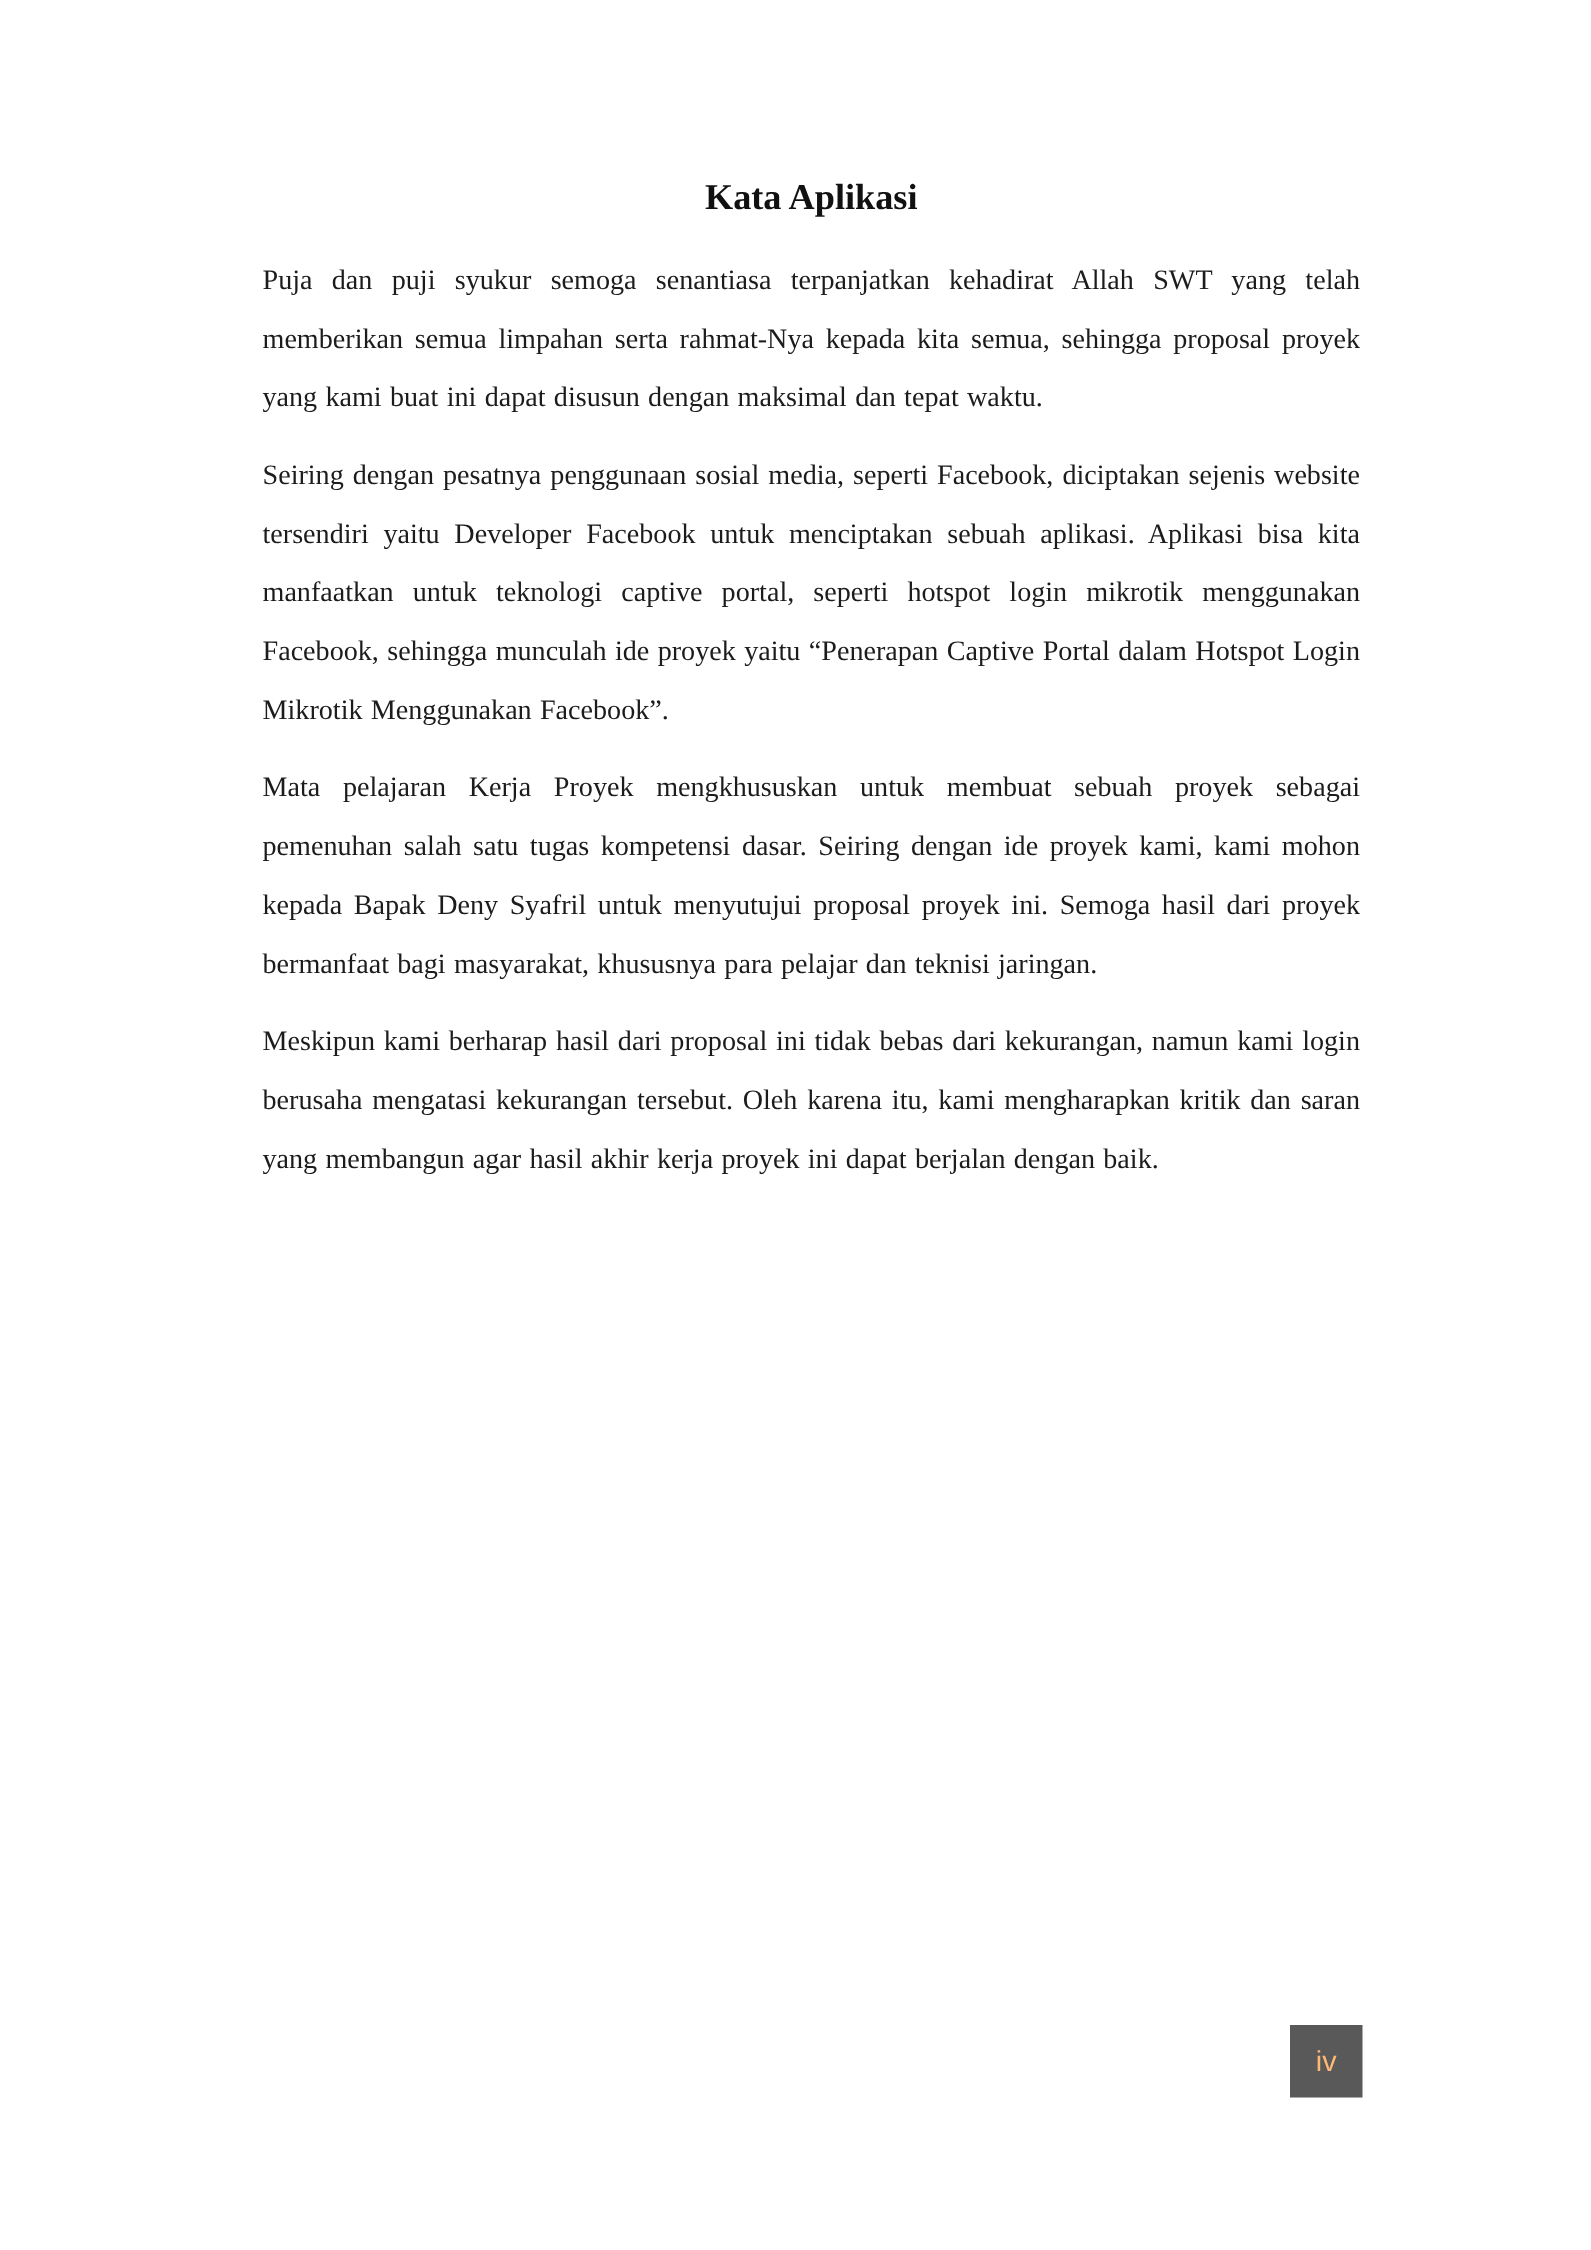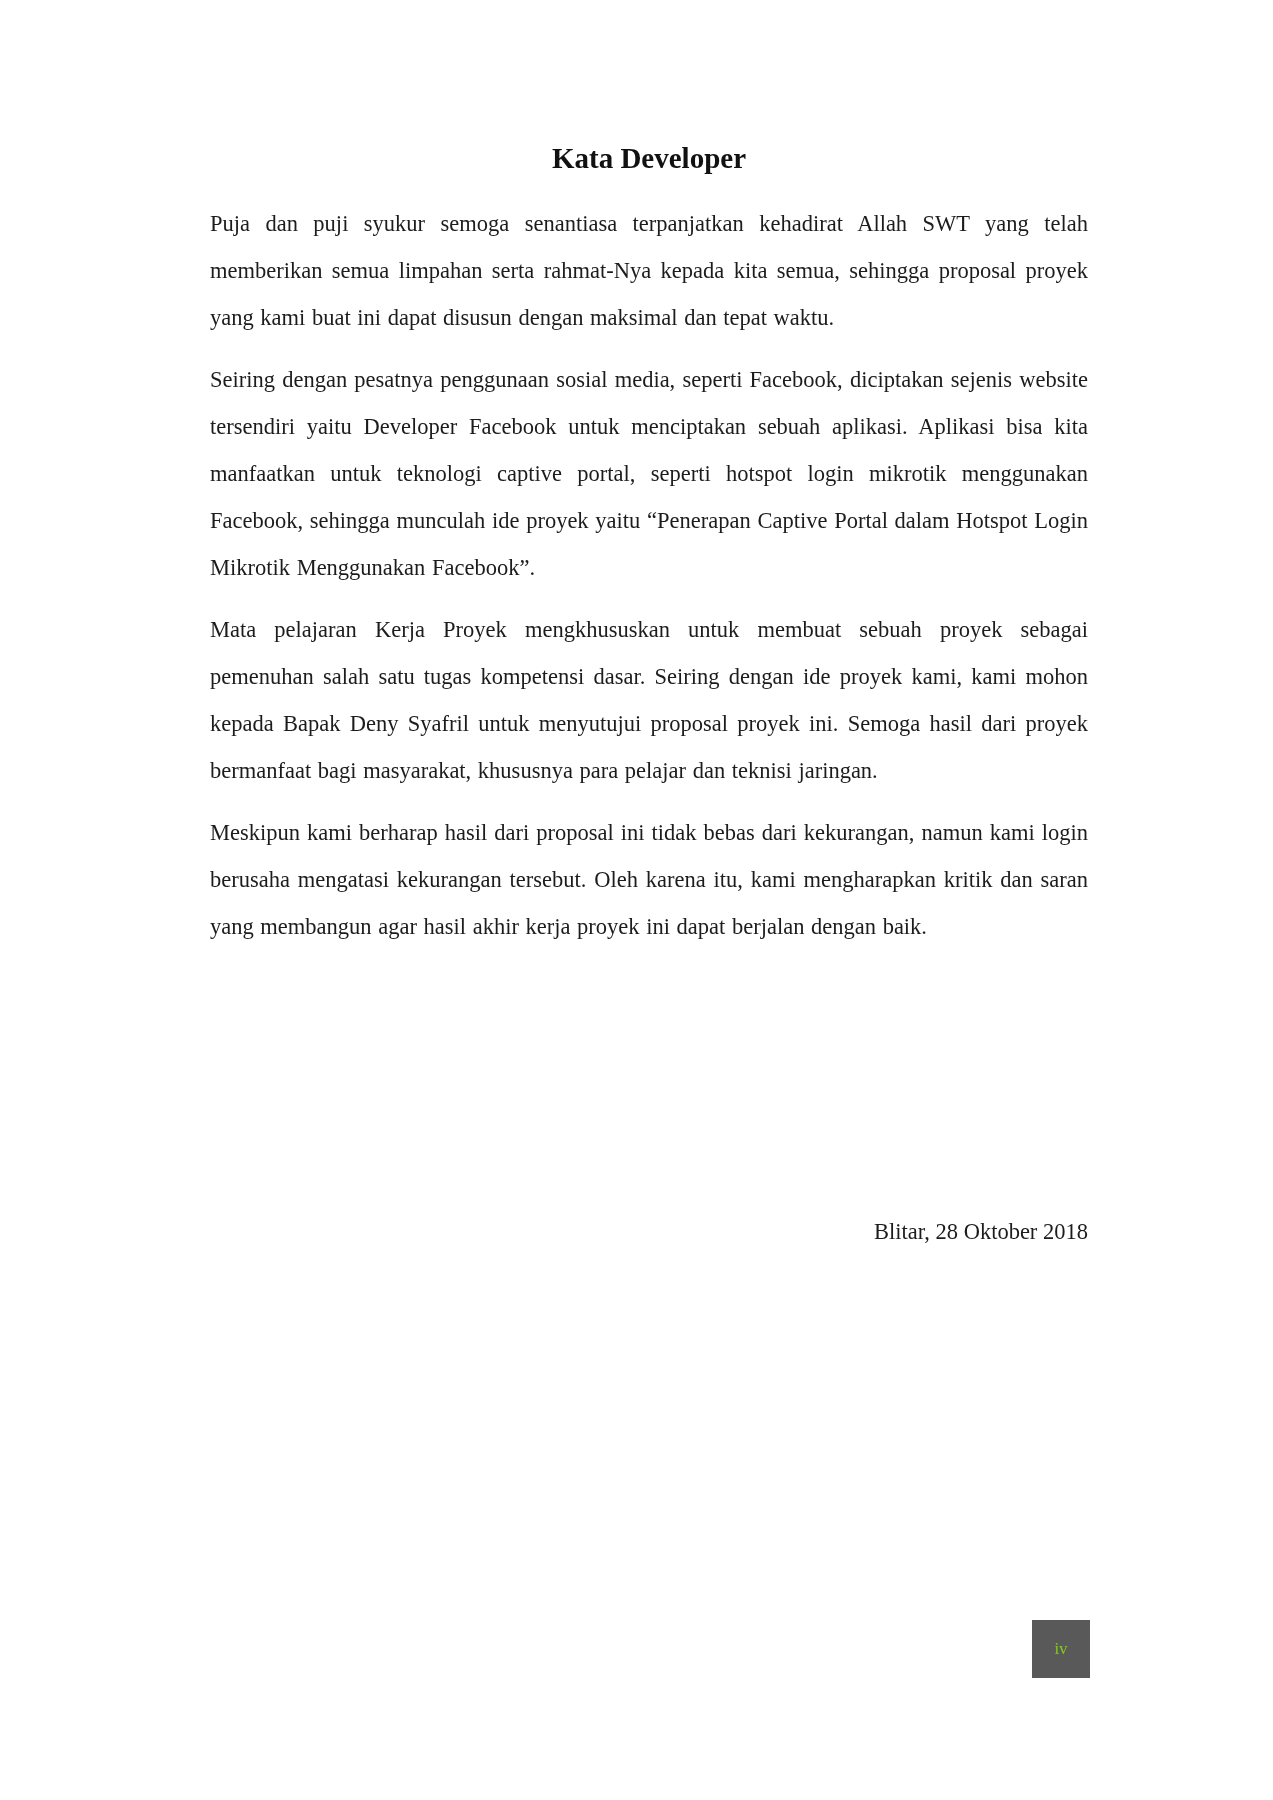--- a/index.html
+++ b/index.html
@@ -46,44 +46,43 @@
     text-align: right;
     margin-top: 78px;
   }
   .page-number-badge {
     position: absolute;
     left: 1032px;
     top: 1620px;
     width: 58px;
     height: 58px;
     background: #595959;
-    color: #84cc16;
-    font-family: Liberation Serif, serif;
-    font-size: 17px;
+    color: #fdba74;
+    font-family: Liberation Sans, sans-serif;
+    font-size: 23px;
     display: flex;
     align-items: center;
     justify-content: center;
   }
 </style>
 </head>
 <body>
 
 <div class="page">
   <div class="content">
-    <h1 class="doc-title">Kata Developer</h1>
+    <h1 class="doc-title">Kata Aplikasi</h1>
 
     <p class="para">Puja dan puji syukur semoga senantiasa terpanjatkan kehadirat Allah SWT yang telah memberikan semua limpahan serta rahmat-Nya kepada kita semua, sehingga proposal proyek yang kami buat ini dapat disusun dengan maksimal dan tepat waktu.</p>
 
     <p class="para">Seiring dengan pesatnya penggunaan sosial media, seperti Facebook, diciptakan sejenis website tersendiri yaitu Developer Facebook untuk menciptakan sebuah aplikasi. Aplikasi bisa kita manfaatkan untuk teknologi captive portal, seperti hotspot login mikrotik menggunakan Facebook, sehingga munculah ide proyek yaitu “Penerapan Captive Portal dalam Hotspot Login Mikrotik Menggunakan Facebook”.</p>
 
     <p class="para">Mata pelajaran Kerja Proyek mengkhususkan untuk membuat sebuah proyek sebagai pemenuhan salah satu tugas kompetensi dasar. Seiring dengan ide proyek kami, kami mohon kepada Bapak Deny Syafril untuk menyutujui proposal proyek ini. Semoga hasil dari proyek bermanfaat bagi masyarakat, khususnya para pelajar dan teknisi jaringan.</p>
 
     <p class="para">Meskipun kami berharap hasil dari proposal ini tidak bebas dari kekurangan, namun kami login berusaha mengatasi kekurangan tersebut. Oleh karena itu, kami mengharapkan kritik dan saran yang membangun agar hasil akhir kerja proyek ini dapat berjalan dengan baik.</p>
 
 
-    <div class="sig-date">Blitar, 28 Oktober 2018</div>
 
   </div>
 
   <div class="page-number-badge">
     <span>iv</span>
   </div>
 </div>
 
 </body></html>

